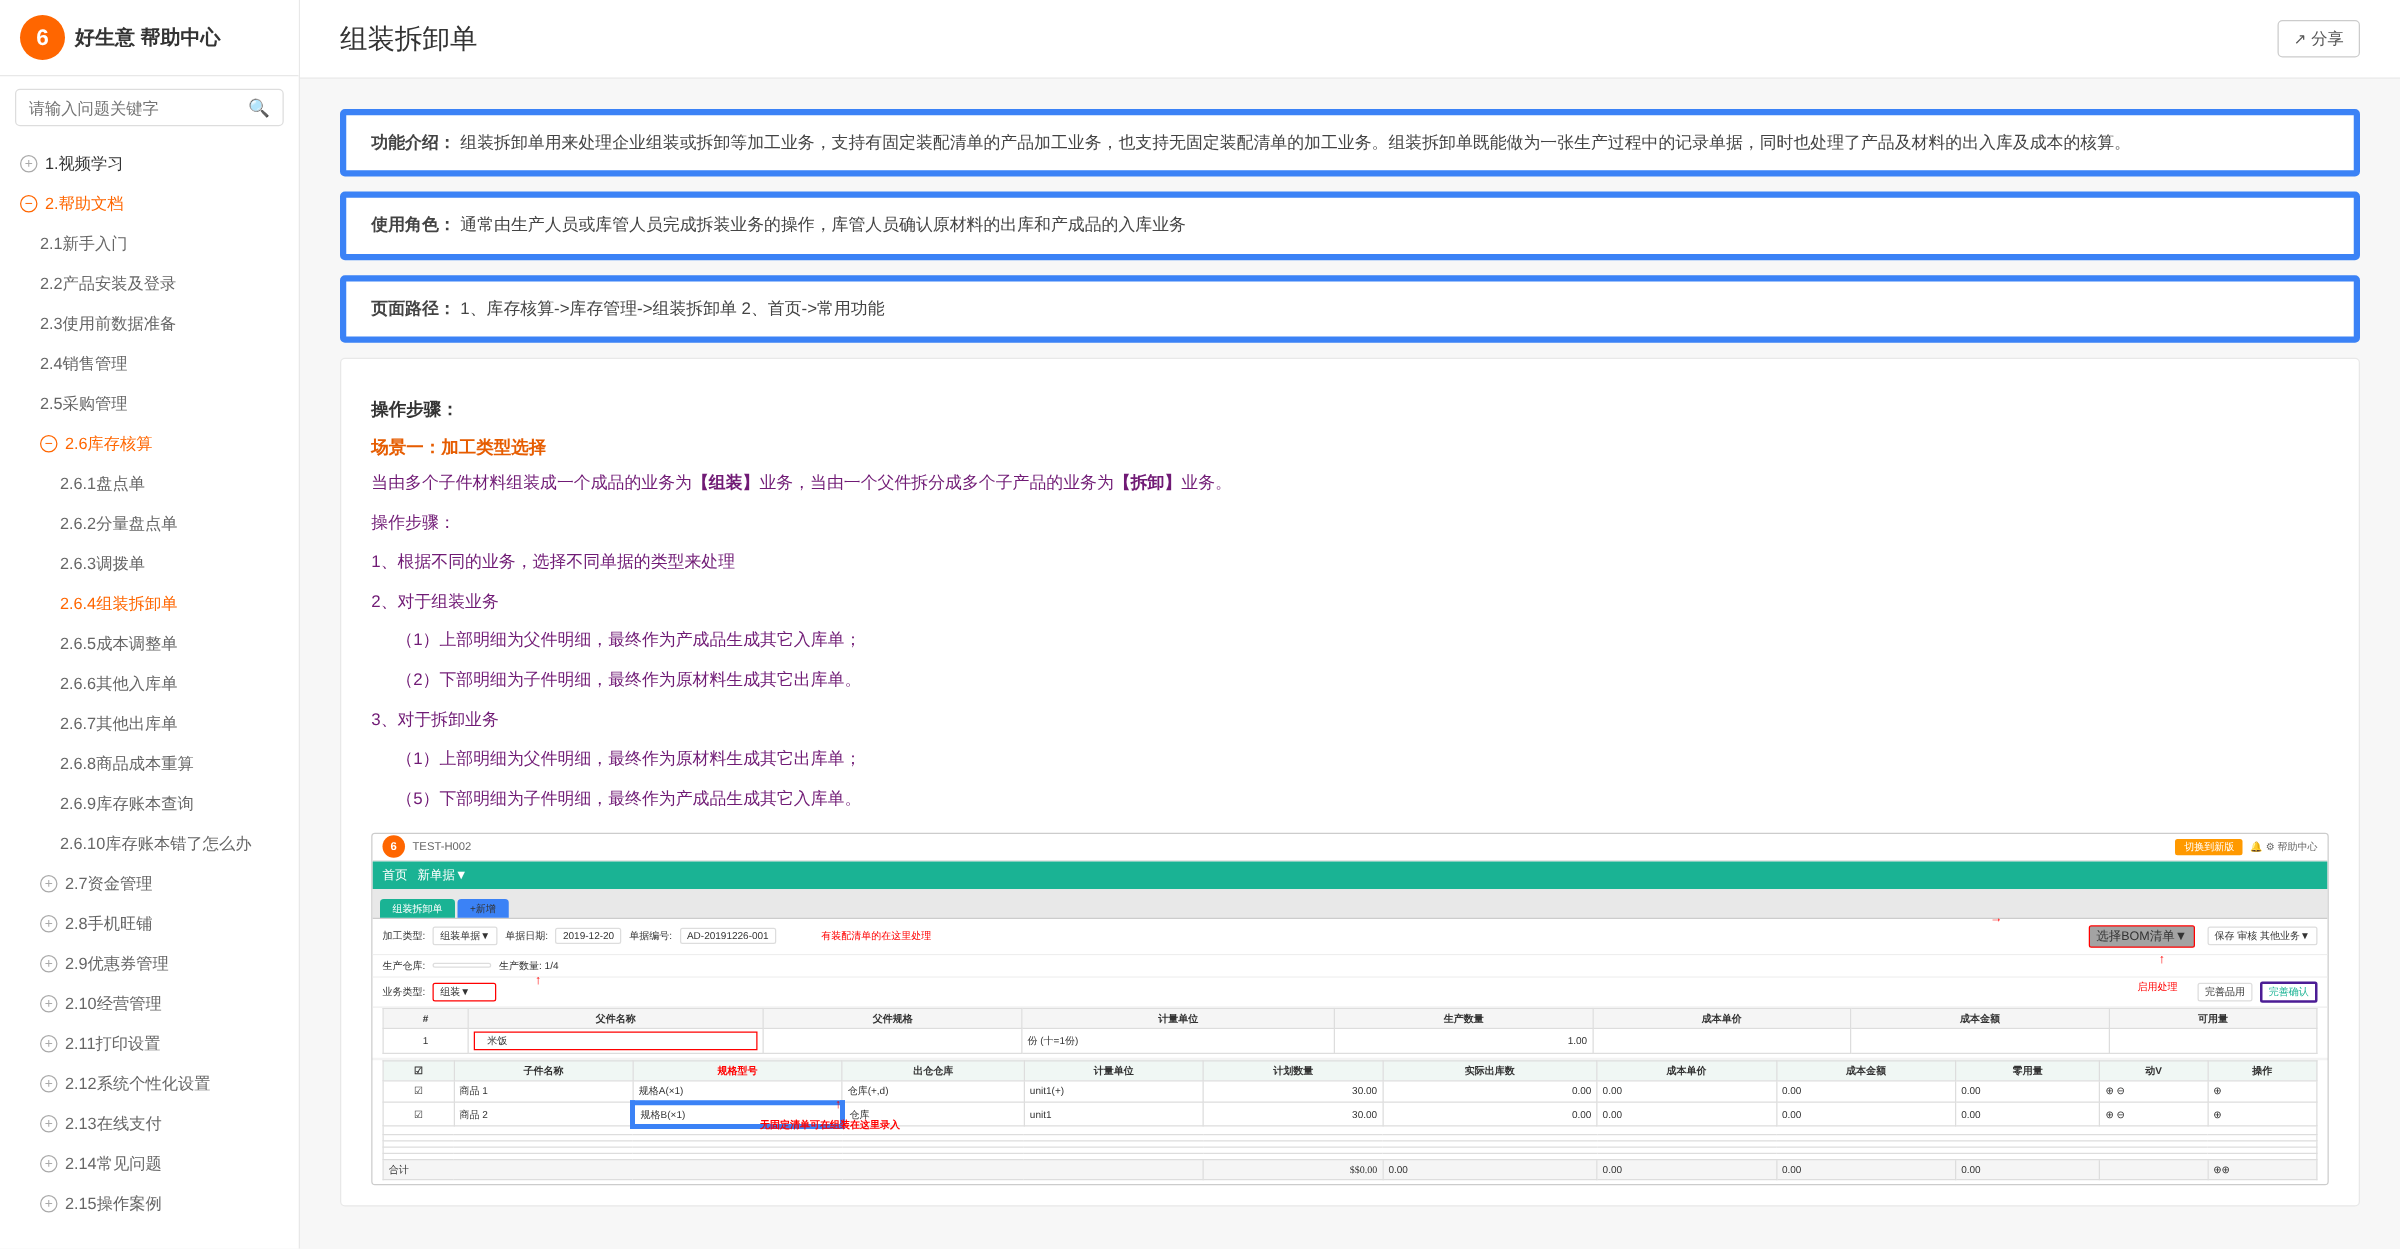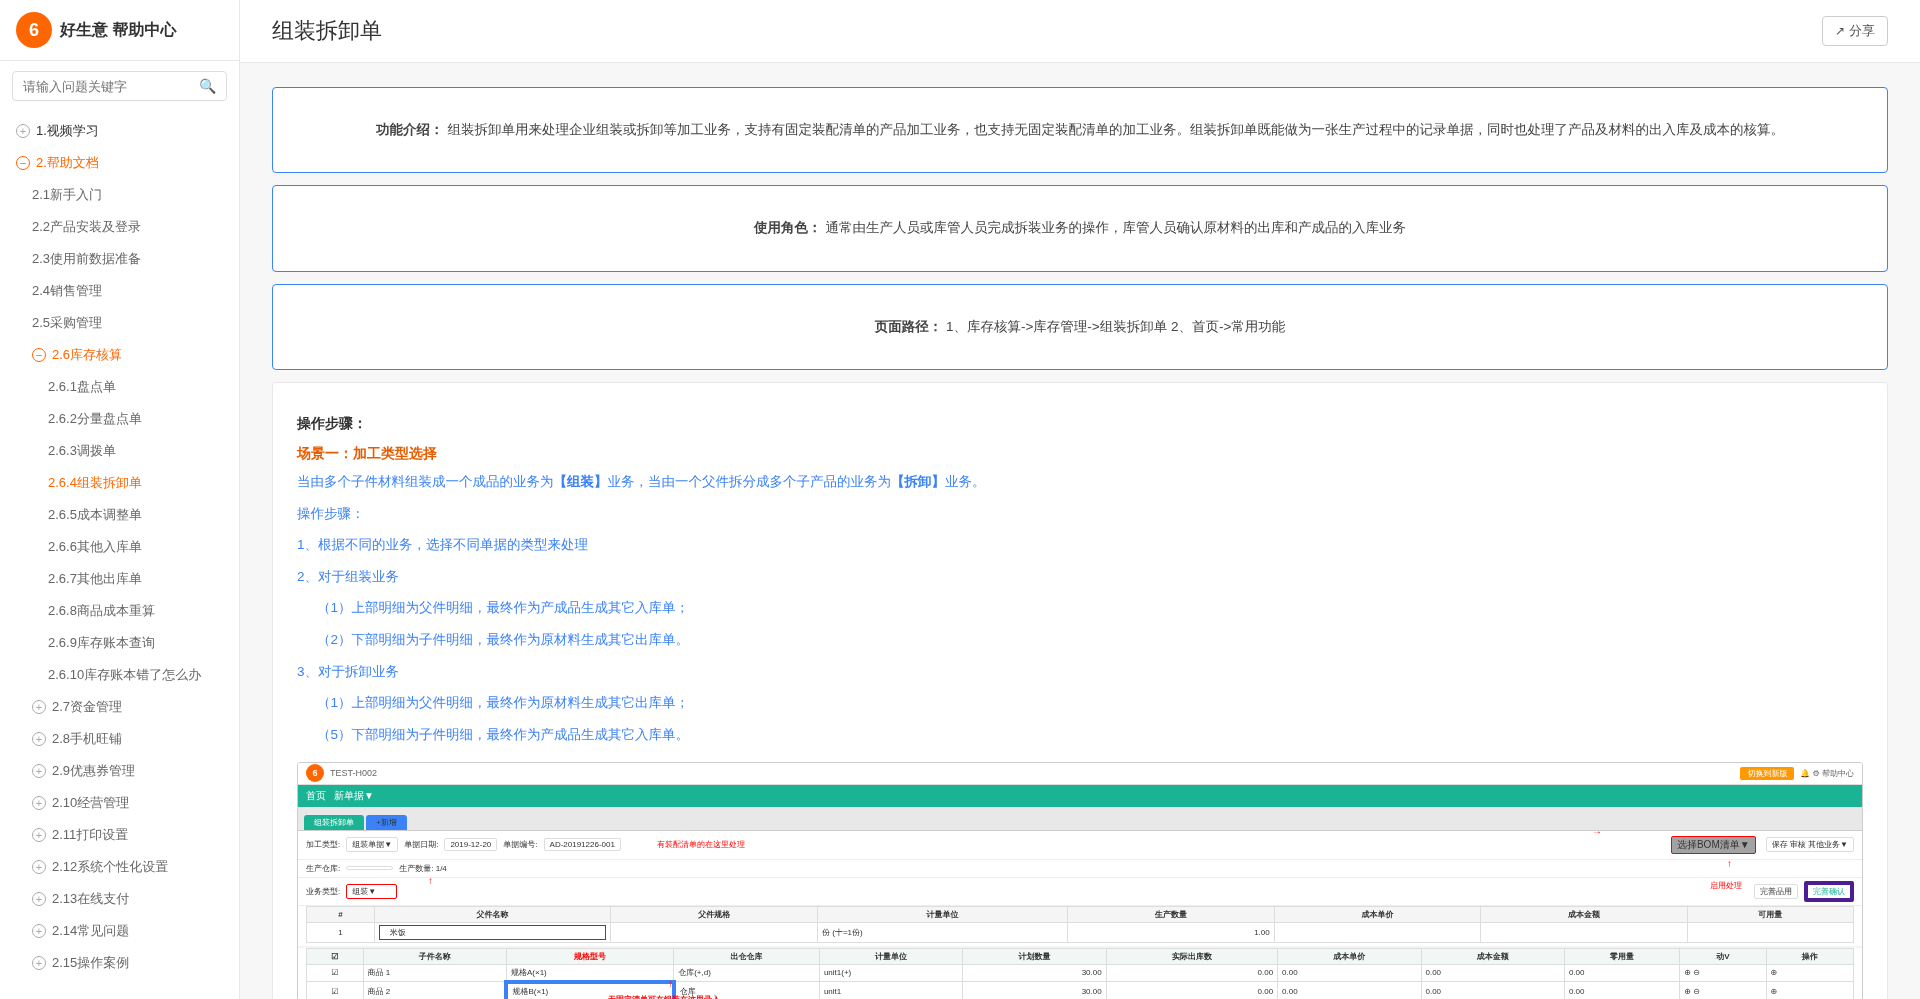--- a/index.html
+++ b/index.html
@@ -152,48 +152,47 @@
     .main-content {
       flex: 1;
       overflow-y: auto;
       padding: 24px 32px;
       background: #f7f7f7;
     }
 
     
     .info-block {
       background: #fff;
-      border: 1px solid #3b82f6;
+      border: 5px solid #3b82f6;
       border-radius: 4px;
-      padding: 30px 20px;
+      padding: 10px 20px;
       margin-bottom: 12px;
       font-size: 13.5px;
       line-height: 1.8;
       color: #444;
-      text-align: center;
     }
     .info-block .label {
       font-weight: bold;
     }
     .section-title {
       font-size: 14px;
       font-weight: bold;
       color: #333;
       margin: 16px 0 8px 0;
     }
     .sub-section-title {
       font-size: 14px;
       font-weight: bold;
       color: #e65c00;
       margin: 12px 0 6px 0;
     }
     .content-text {
       font-size: 13.5px;
       line-height: 1.9;
-      color: #3b82f6;
+      color: #701a75;
       margin-bottom: 6px;
     }
     .content-text .bold { font-weight: bold; }
     .steps-block {
       background: #fff;
       border: 1px solid #e8e8e8;
       border-radius: 4px;
       padding: 16px 24px;
       margin-bottom: 12px;
     }
@@ -407,21 +406,21 @@
 
           <span style="color:red;font-size:8px;font-weight:bold;position:absolute;left:60px;top:18px;">组装业务、拆卸业务在这里切换</span>
         </div>
 
         <div style="background:#fff;padding:3px 8px;display:flex;align-items:center;gap:6px;border-bottom:1px solid #eee;font-size:8px;position:relative;">
           <span>业务类型:</span>
           <div style="border:1.5px solid red;border-radius:2px;padding:1px 20px 1px 5px;font-size:8px;background:#fff;">组装▼</div>
 
           <span style="color:red;font-size:8px;position:absolute;right:120px;top:2px;">启用处理</span>
           <div style="margin-left:auto;border:1px solid #ddd;border-radius:2px;padding:1px 5px;font-size:8px;background:#fff;text-align:right;">完善品用</div>
-          <div style="border:4px solid #4c1d95;color:#1ab394;border-radius:2px;padding:1px 5px;font-size:8px;">完善确认</div>
+          <div style="border:2px solid #4c1d95;color:#1ab394;border-radius:2px;padding:1px 5px;font-size:8px;">完善确认</div>
         </div>
 
         <div style="background:#fff;padding:0 8px 3px;font-size:8px;">
           <table style="width:100%;border-collapse:collapse;font-size:8px;">
             <thead>
               <tr style="background:#f5f5f5;">
                 <th style="border:1px solid #ddd;padding:2px 4px;">#</th>
                 <th style="border:1px solid #ddd;padding:2px 4px;">父件名称</th>
                 <th style="border:1px solid #ddd;padding:2px 4px;">父件规格</th>
                 <th style="border:1px solid #ddd;padding:2px 4px;">计量单位</th>

